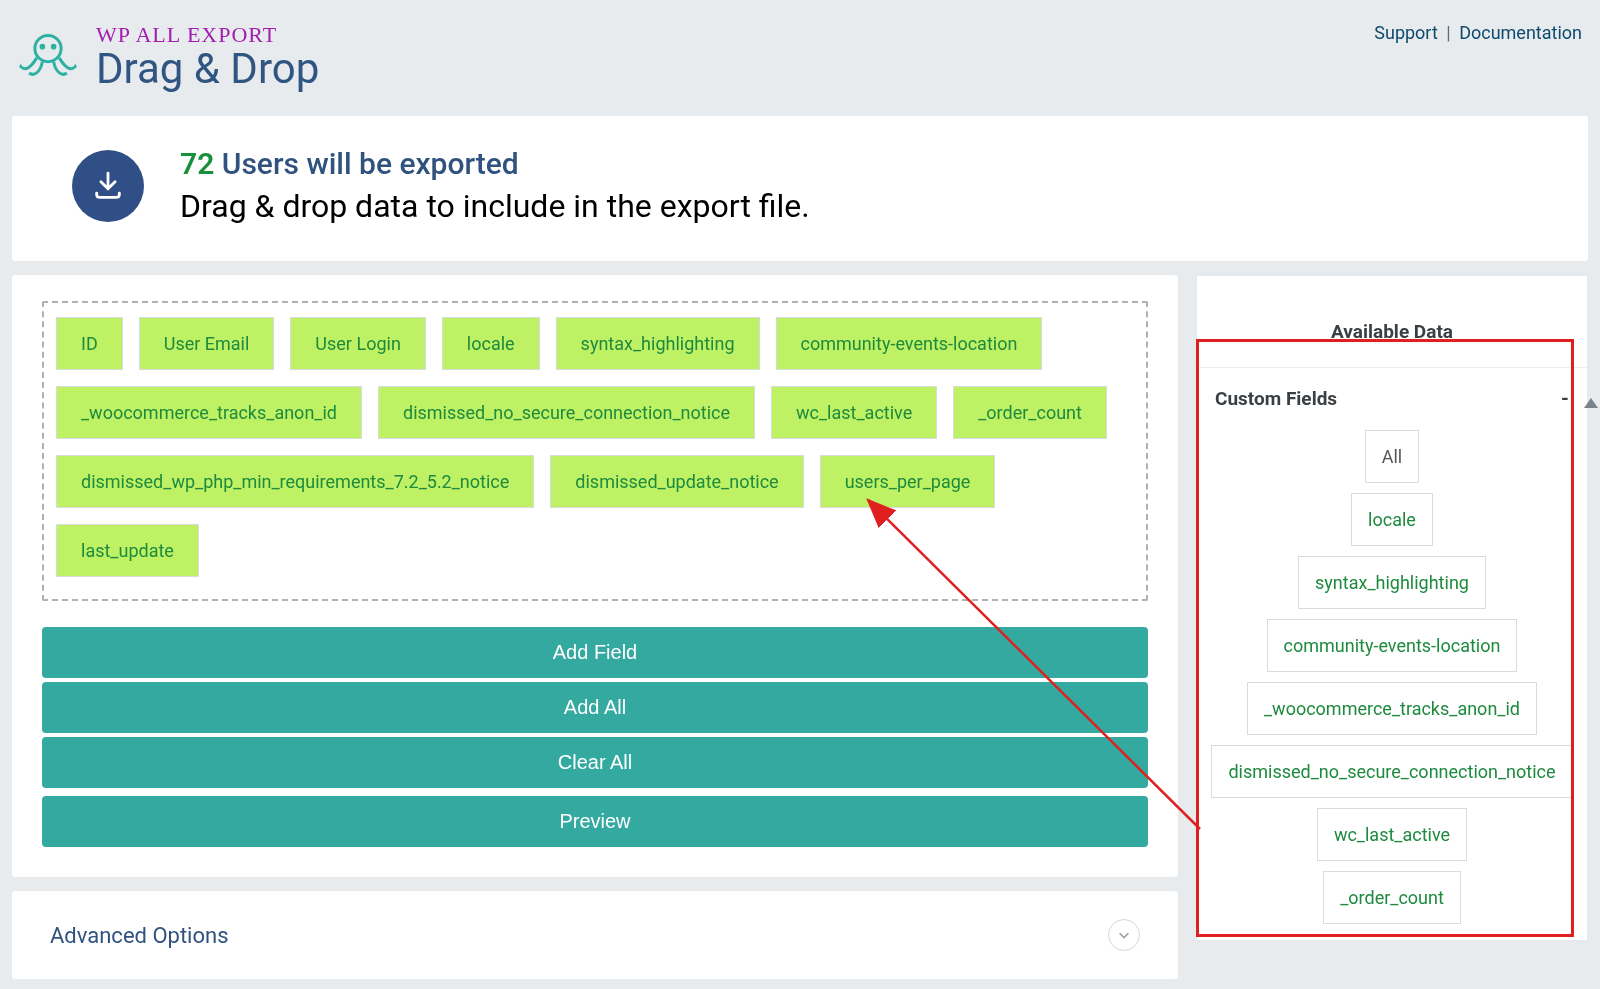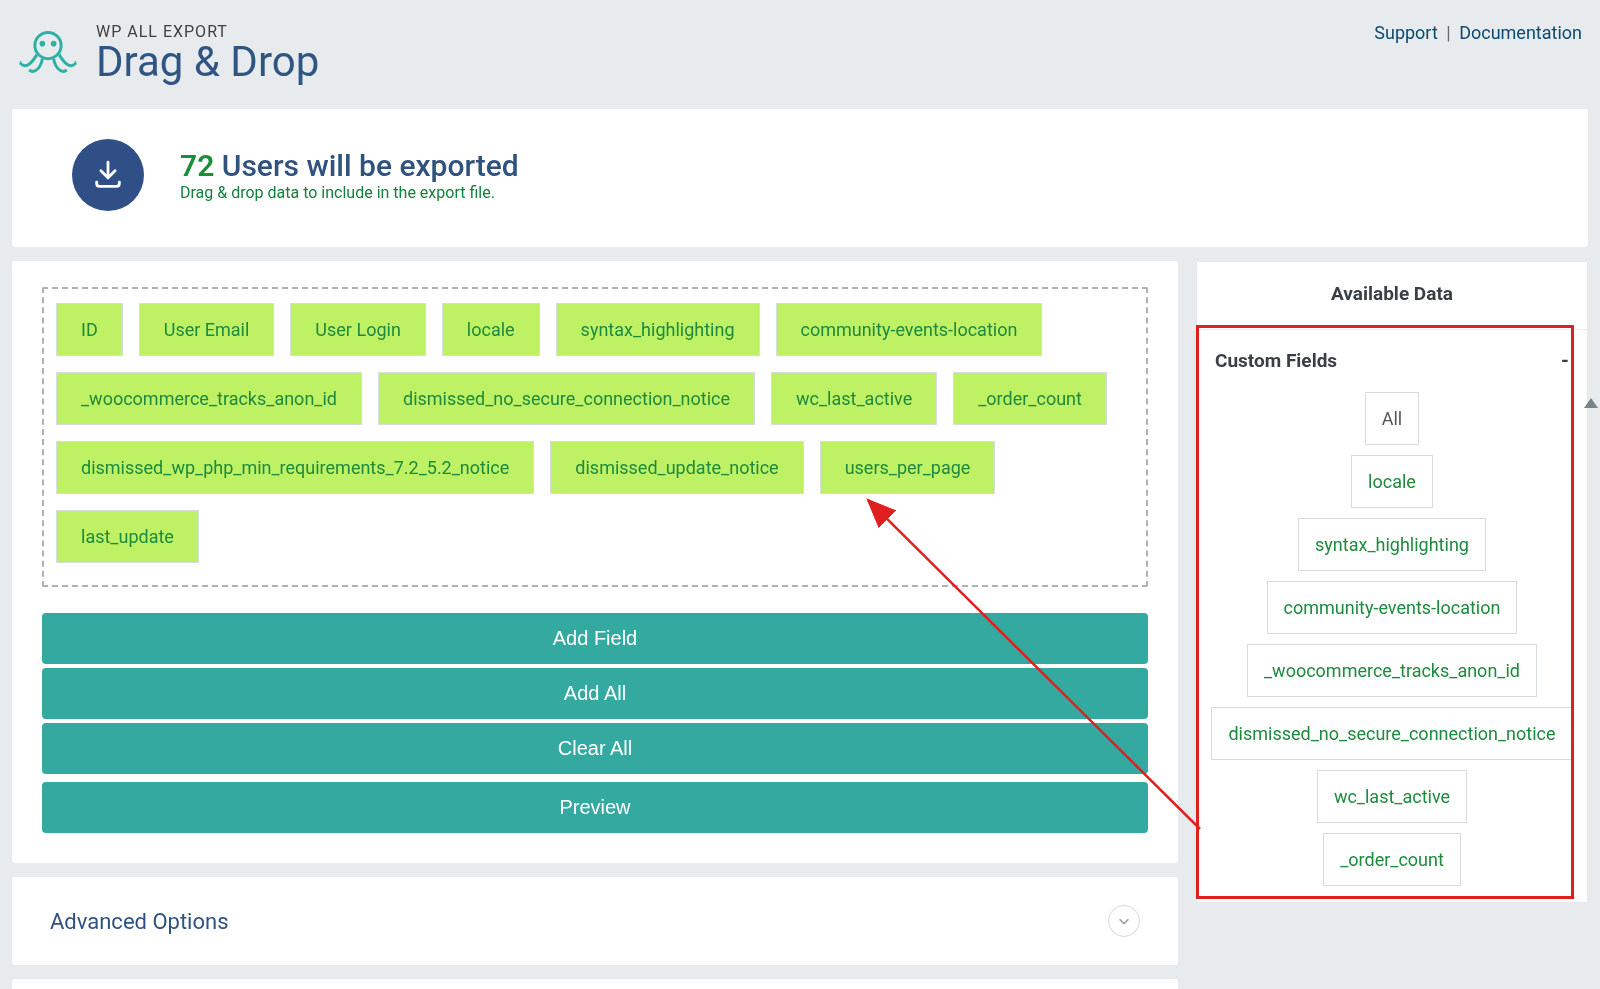--- a/index.html
+++ b/index.html
@@ -18,23 +18,24 @@
     display: flex;
     align-items: flex-start;
     padding: 22px 18px 26px 18px;
   }
   .logo-box { display: flex; align-items: center; gap: 18px; }
   .octo-icon {
     width: 60px; height: 60px;
     color: #2eb1a5;
   }
   .title-stack .brand {
-    font-size: 16px;
+    font-size: 22px;
     letter-spacing: 1px;
-    color: #404040;
+    color: #a21caf;
+    font-family: Liberation Serif, serif;
   }
   .title-stack .page-title {
     font-size: 42px;
     font-weight: 400;
     color: #305583;
     line-height: 1;
   }
   .header-links {
     margin-left: auto;
     font-size: 18px;
@@ -75,22 +76,23 @@
     display: flex; align-items: center; justify-content: center;
     color: #fff;
   }
   .summary-text h2 {
     font-size: 30px;
     color: #30527f;
     font-weight: 500;
   }
   .summary-text h2 .count { color: #188f3a; font-weight: 600; }
   .summary-text .sub {
-    font-size: 16px;
-    color: #15803d;
+    font-size: 32px;
+    color: #000000;
+    margin-top: 6px;
   }
 
   
   .builder { padding: 26px 30px 30px 30px; }
   .drop-area {
     border: 2.5px dashed #aeb2b5;
     border-radius: 2px;
     padding: 14px 12px 22px 12px;
     display: flex;
     flex-wrap: wrap;
@@ -149,20 +151,21 @@
   .sidebar {
     background: #fff;
     border: 1px solid #e5e7e9;
   }
   .sidebar-head {
     text-align: center;
     font-weight: 700;
     font-size: 19px;
     color: #3a3f44;
     padding: 20px 10px 24px 10px;
+    margin-top: 24px;
   }
   .group-head {
     display: flex;
     align-items: center;
     padding: 18px 18px 16px 18px;
     border-top: 1px solid #eceef0;
     font-weight: 700;
     color: #3a3f44;
     font-size: 19px;
   }

